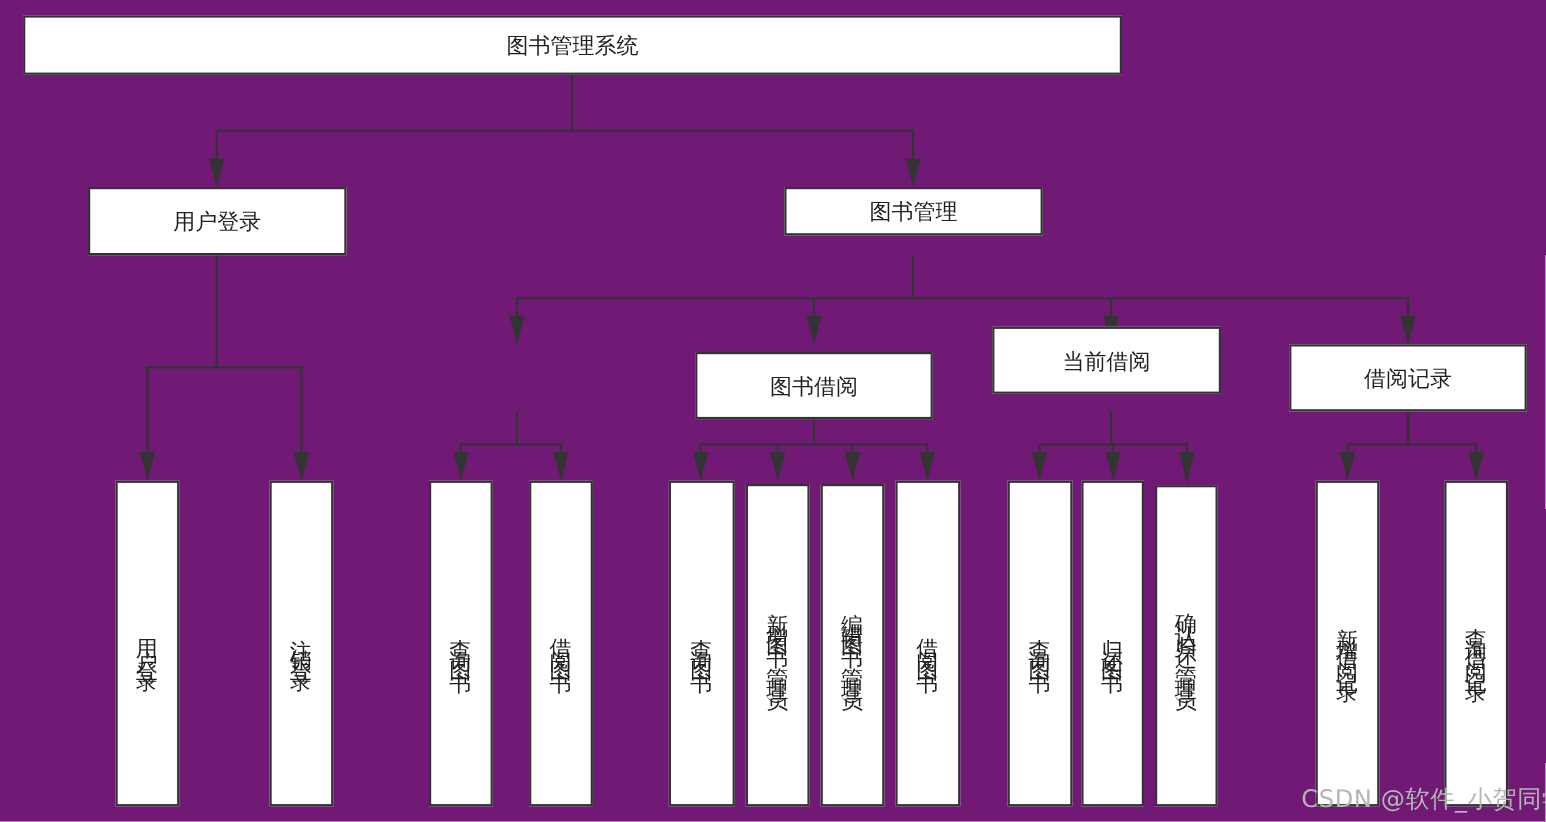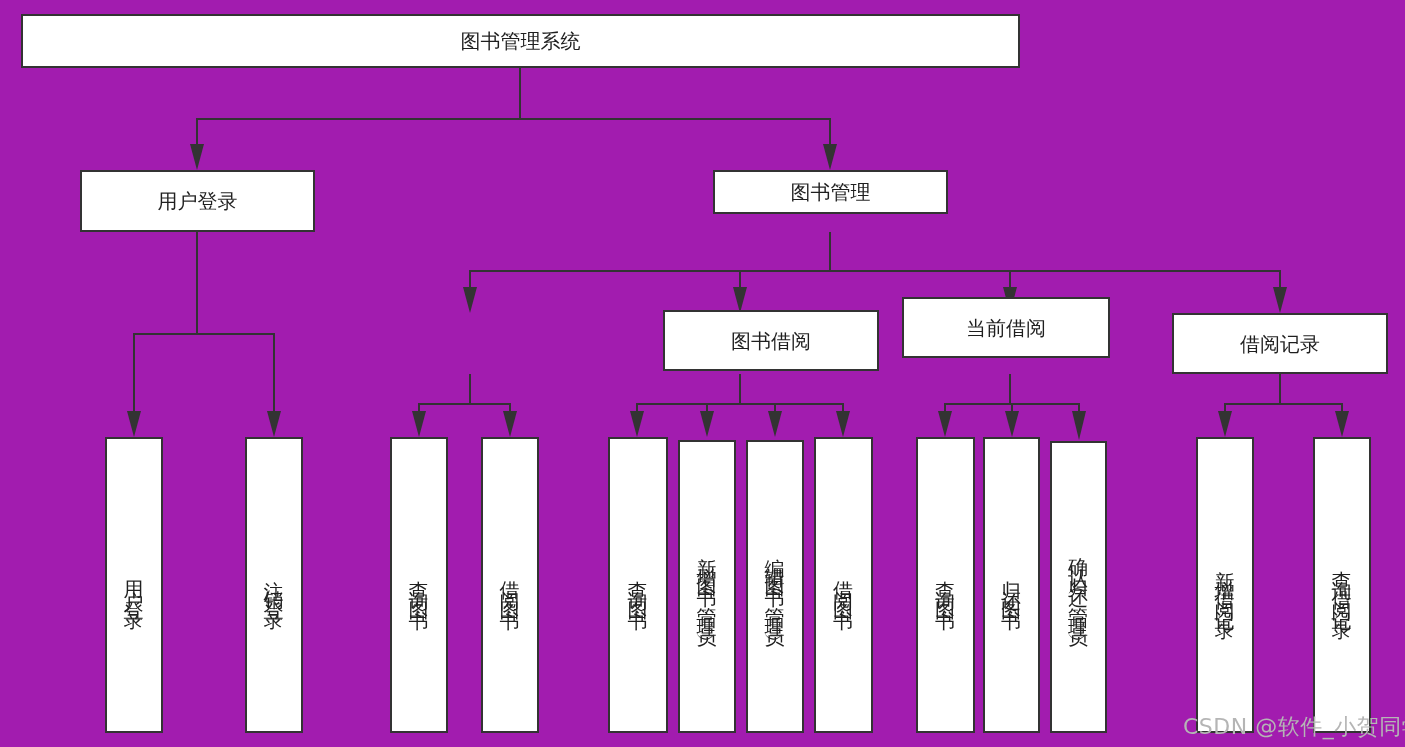--- a/index.html
+++ b/index.html
@@ -1,20 +1,20 @@
 <!DOCTYPE html>
 <html><head>
 <meta charset="utf-8">
 <style>
   html, body { margin: 0; padding: 0; background: #ffffff; }
   #canvas {
     position: relative;
     width: 1405px;
     height: 747px;
-    background: #a21caf;
+    background: #701a75;
     overflow: hidden;
     font-family: "DejaVu Sans", "Liberation Sans", sans-serif;
   }
   #connectors {
     position: absolute;
     left: 0; top: 0;
     z-index: 1;
   }
   .box {
     position: absolute;
@@ -119,21 +119,21 @@
       <line x1="1342" y1="404" x2="1342" y2="413"></line>
       <polygon points="1335,411 1349,411 1342,437" stroke="none"></polygon>
     </g>
   </svg>
 
   <div class="box" style="left:21px; top:14px; width:999px; height:54px;">图书管理系统</div>
 
   <div class="box" style="left:80px; top:170px; width:235px; height:62px;">用户登录</div>
   <div class="box" style="left:713px; top:170px; width:235px; height:44px;">图书管理</div>
 
-  <div class="box" style="left:632px; top:310px; width:216px; height:61px;margin-left:31px;">图书借阅</div>
+  <div class="box" style="left:632px; top:320px; width:216px; height:61px;">图书借阅</div>
   <div class="box" style="left:902px; top:297px; width:208px; height:61px;">当前借阅</div>
   <div class="box" style="left:1172px; top:313px; width:216px; height:61px;">借阅记录</div>
 
   <div class="box leaf" style="left:105px; top:437px; width:58px; height:296px;">用户登录</div>
   <div class="box leaf" style="left:245px; top:437px; width:58px; height:296px;">注销登录</div>
 
   <div class="box leaf" style="left:390px; top:437px; width:58px; height:296px;">查询图书</div>
   <div class="box leaf" style="left:481px; top:437px; width:58px; height:296px;">借阅图书</div>
 
   <div class="box leaf" style="left:608px; top:437px; width:60px; height:296px;">查询图书</div>

